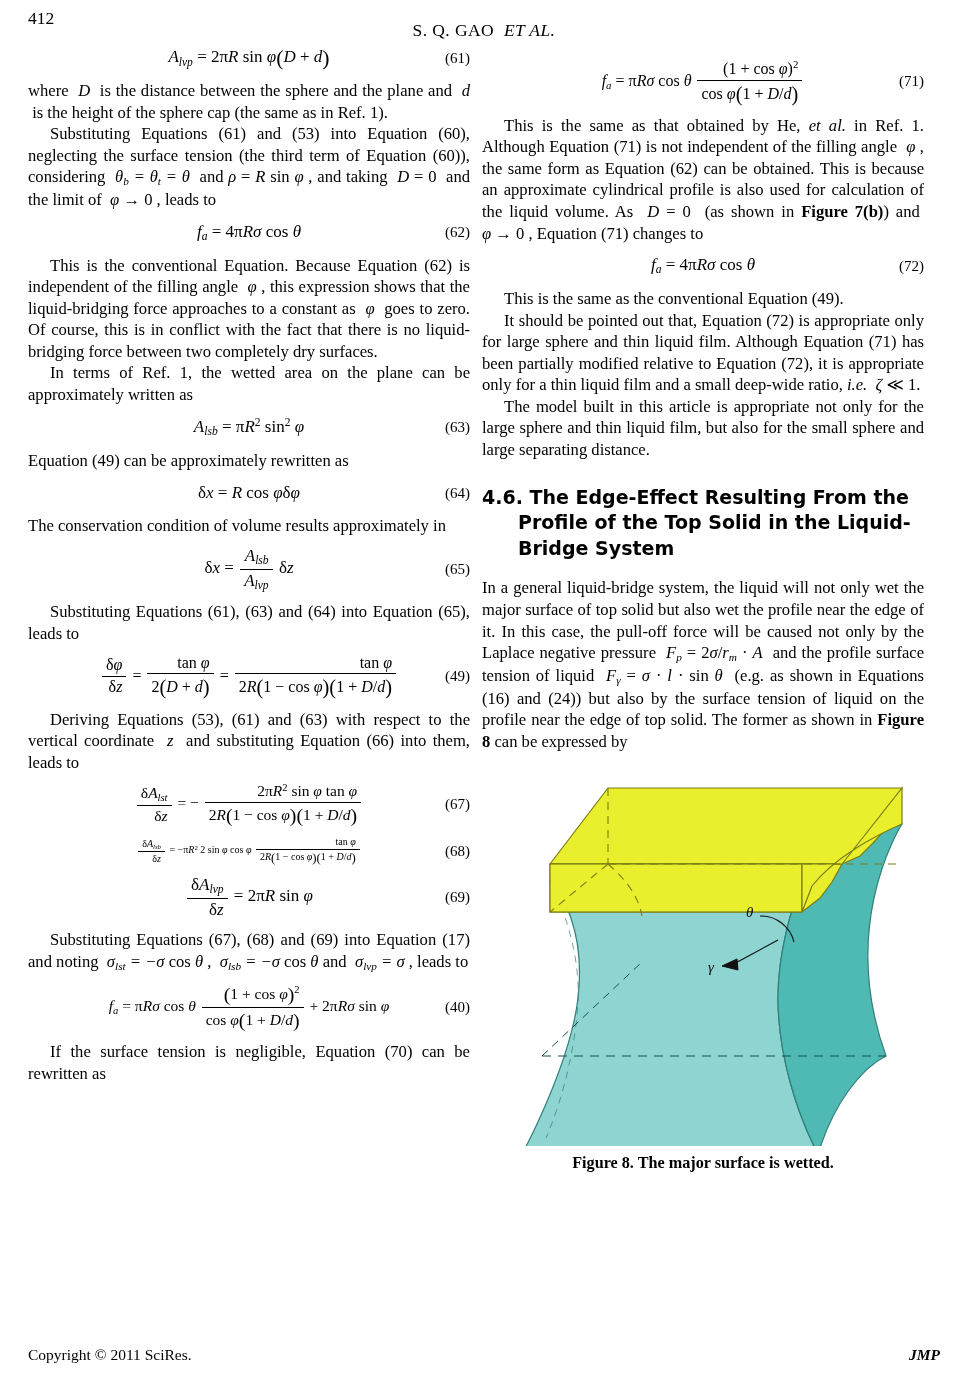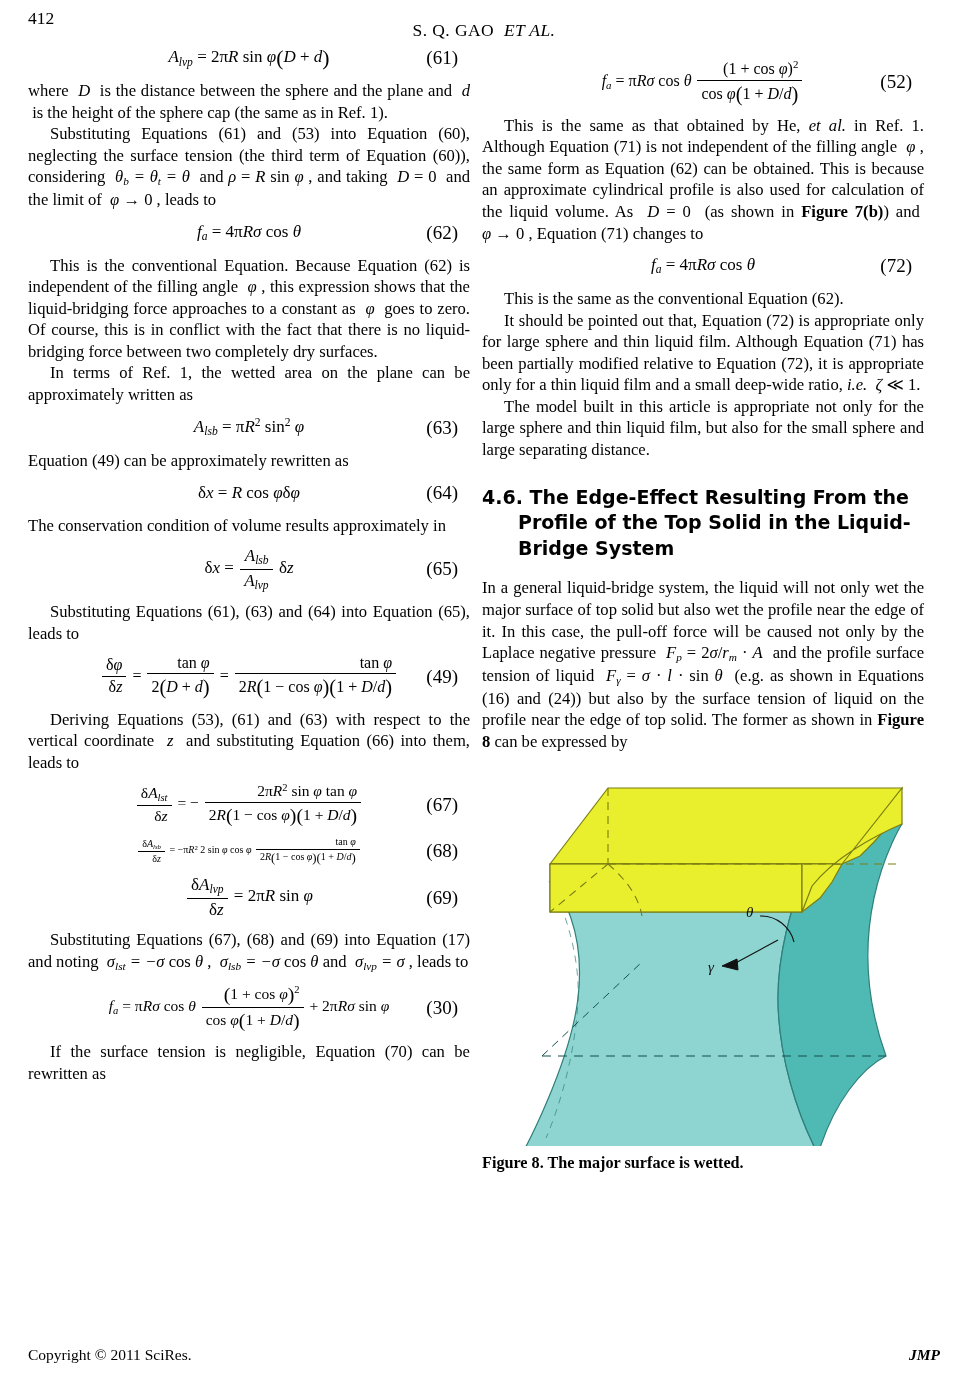--- a/index.html
+++ b/index.html
@@ -85,22 +85,22 @@
     margin: 9px 0 9px 0;
     min-height: 26px;
   }
   .eqrow .eqbody {
     flex: 0 1 auto;
     text-align: center;
     font-size: 17px;
   }
   .eqrow .eqnum {
     position: absolute;
-    right: 12px;
-    font-size: 19px;
+    right: 0;
+    font-size: 15px;
   }
   .mth {
     font-family: "Liberation Serif", "DejaVu Serif", serif;
     white-space: nowrap;
   }
   .it { font-style: italic; }
   .up { font-style: normal; }
   .sub {
     font-size: 0.68em;
     vertical-align: -0.28em;
@@ -145,21 +145,21 @@
     padding-left: 36px;
   }
 
   
   .figwrap {
     margin-top: 14px;
     width: 442px;
   }
   .figcaption {
     margin-top: 4px;
-    text-align: left;
+    text-align: center;
     font-size: 16.2px;
     font-weight: bold;
   }
 
   
   .footer {
     position: absolute;
     left: 28px;
     right: 28px;
     bottom: 18px;
@@ -279,45 +279,45 @@
         <span class="eqnum">(69)</span>
       </div>
 
       <p class="body ind">Substituting Equations (67), (68) and (69) into Equation (17) and noting&nbsp; <span class="mth it">σ<span class="sub">lst</span> = −σ <span class="up">cos</span> θ</span> ,&nbsp; <span class="mth it">σ<span class="sub">lsb</span> = −σ <span class="up">cos</span> θ</span> and&nbsp; <span class="mth it">σ<span class="sub">lvp</span> = σ</span> , leads to</p>
 
       <div class="eqrow">
         <span class="eqbody mth" style="font-size:15.5px"><span class="it">f</span><span class="sub">a</span> <span class="up">= π</span><span class="it">Rσ</span> <span class="up">cos</span> <span class="it">θ</span> <span class="frac">
               <span class="num"><span class="bigp">(</span><span class="up">1 + cos</span> <span class="it">φ</span><span class="bigp">)</span><span class="sup">2</span></span>
               <span class="den"><span class="up">cos</span> <span class="it">φ</span><span class="bigp">(</span><span class="up">1 +</span> <span class="it">D</span><span class="up">/</span><span class="it">d</span><span class="bigp">)</span></span>
             </span> <span class="up">+</span> 2<span class="up">π</span><span class="it">Rσ</span> <span class="up">sin</span> <span class="it">φ</span></span>
-        <span class="eqnum">(30)</span>
+        <span class="eqnum">(40)</span>
       </div>
 
       <p class="body ind">If the surface tension is negligible, Equation (70) can be rewritten as</p>
 
     </div>
 
     <div class="col">
 
       <div class="eqrow" style="margin-top:22px">
         <span class="eqbody mth" style="font-size:16px"><span class="it">f</span><span class="sub">a</span> <span class="up">= π</span><span class="it">Rσ</span> <span class="up">cos</span> <span class="it">θ</span> <span class="frac">
               <span class="num"><span class="up">(1 + cos</span> <span class="it">φ</span><span class="up">)</span><span class="sup">2</span></span>
               <span class="den"><span class="up">cos</span> <span class="it">φ</span><span class="bigp">(</span><span class="up">1 +</span> <span class="it">D</span><span class="up">/</span><span class="it">d</span><span class="bigp">)</span></span>
             </span></span>
-        <span class="eqnum">(52)</span>
+        <span class="eqnum">(71)</span>
       </div>
 
       <p class="body ind">This is the same as that obtained by He, <span style="font-style:italic">et al.</span> in Ref. 1. Although Equation (71) is not independent of the filling angle&nbsp; <span class="mth it">φ</span> , the same form as Equation (62) can be obtained. This is because an approximate cylindrical profile is also used for calculation of the liquid volume. As&nbsp; <span class="mth"><span class="it">D</span> <span class="up">= 0</span></span> &nbsp;(as shown in <b>Figure 7(b)</b>) and&nbsp; <span class="mth"><span class="it">φ</span> <span class="up">→ 0</span></span> , Equation (71) changes to</p>
 
       <div class="eqrow">
         <span class="eqbody mth"><span class="it">f</span><span class="sub">a</span> <span class="up">=</span> 4<span class="up">π</span><span class="it">Rσ</span> <span class="up">cos</span> <span class="it">θ</span></span>
         <span class="eqnum">(72)</span>
       </div>
 
-      <p class="body ind">This is the same as the conventional Equation (62).</p>
+      <p class="body ind">This is the same as the conventional Equation (49).</p>
 
       <p class="body ind">It should be pointed out that, Equation (72) is appropriate only for large sphere and thin liquid film. Although Equation (71) has been partially modified relative to Equation (72), it is appropriate only for a thin liquid film and a small deep-wide ratio, <span style="font-style:italic">i.e.</span>&nbsp; <span class="mth"><span class="it">ζ</span> <span class="up">≪ 1</span></span>.</p>
 
       <p class="body ind">The model built in this article is appropriate not only for the large sphere and thin liquid film, but also for the small sphere and large separating distance.</p>
 
       <h2 class="sect">4.6. The Edge-Effect Resulting From the Profile of the Top Solid in the Liquid-Bridge System</h2>
 
       <p class="body noind">In a general liquid-bridge system, the liquid will not only wet the major surface of top solid but also wet the profile near the edge of it. In this case, the pull-off force will be caused not only by the Laplace negative pressure&nbsp; <span class="mth"><span class="it">F</span><span class="sub">p</span> <span class="up">= 2</span><span class="it">σ</span><span class="up">/</span><span class="it">r</span><span class="sub">m</span> <span class="up">·</span> <span class="it">A</span></span> &nbsp;and the profile surface tension of liquid&nbsp; <span class="mth"><span class="it">F</span><span class="sub">γ</span> <span class="up">=</span> <span class="it">σ</span> <span class="up">·</span> <span class="it">l</span> <span class="up">· sin</span> <span class="it">θ</span></span> &nbsp;(e.g. as shown in Equations (16) and (24)) but also by the surface tension of liquid on the profile near the edge of top solid. The former as shown in <b>Figure 8</b> can be expressed by</p>
 
       <div class="figwrap">

